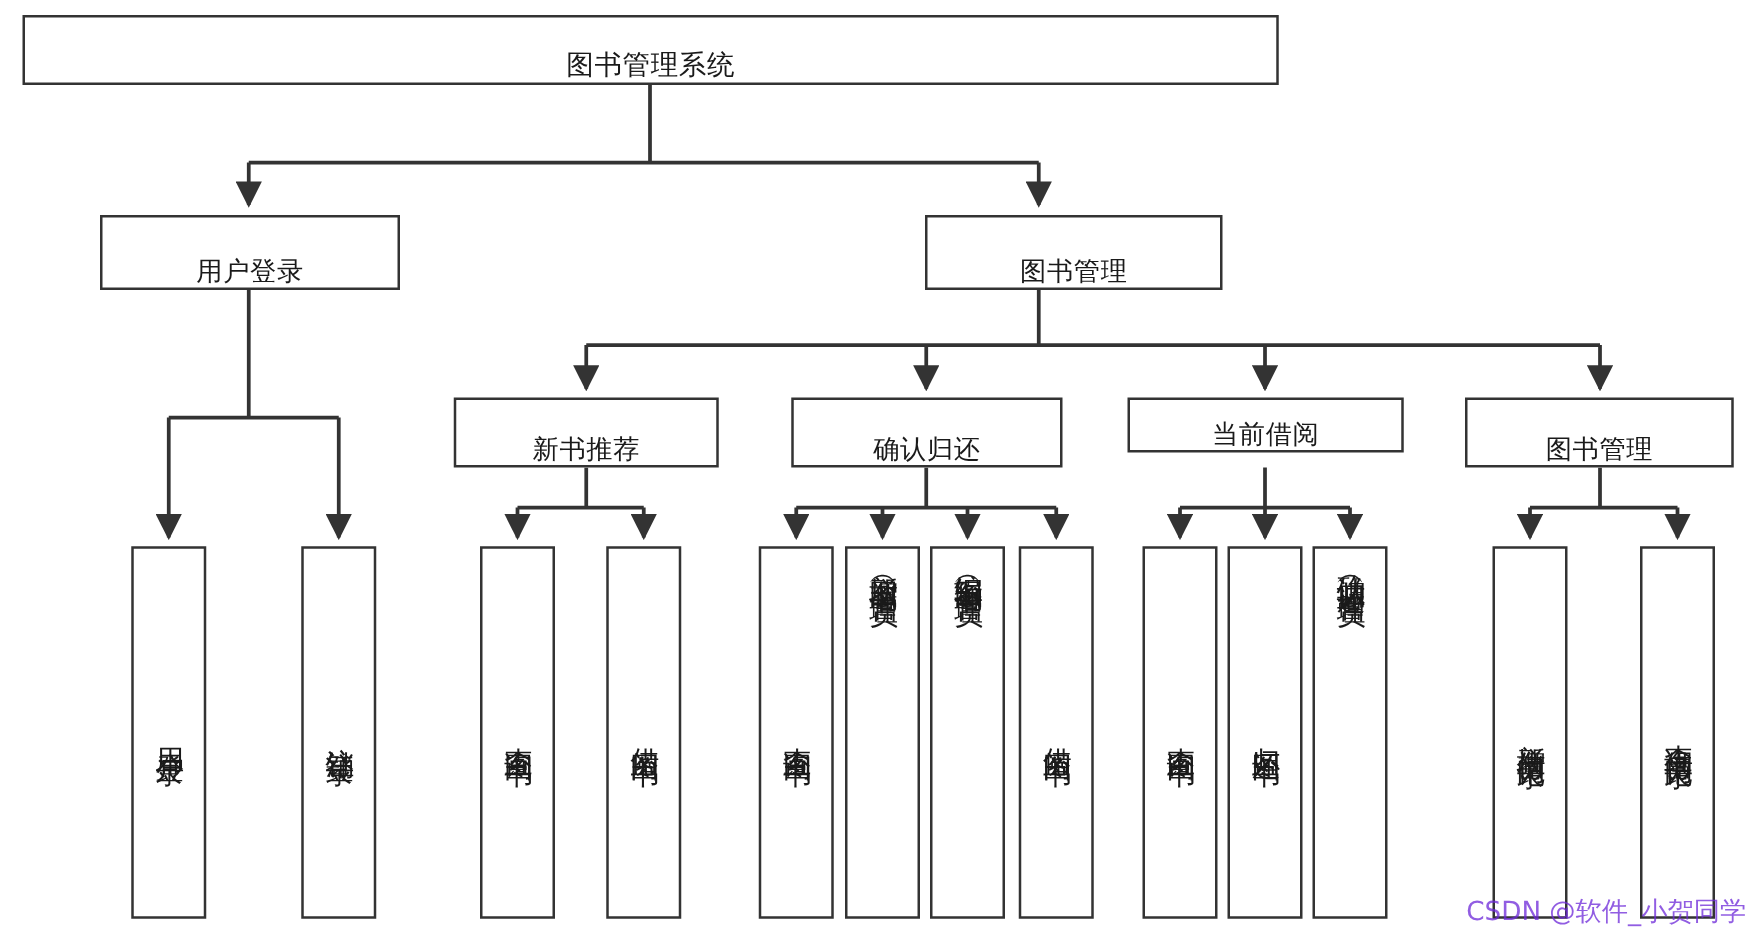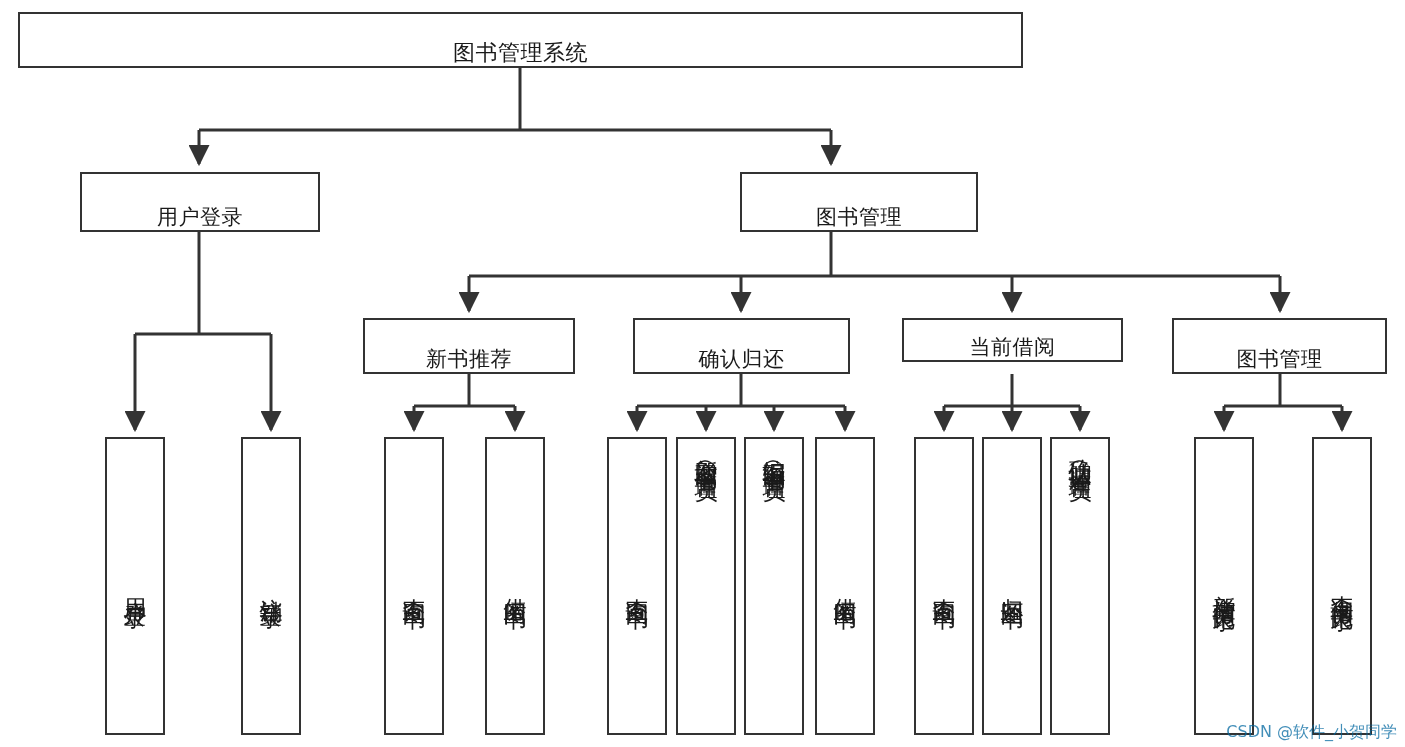--- a/index.html
+++ b/index.html
@@ -51,22 +51,22 @@
     white-space:nowrap;
     text-align:center;
   }
   .leaf-box.tall-text{align-items:flex-start;}
   .leaf-box.tall-text .leaf-label{padding-top:2px;}
 
   #watermark{
     position:absolute;
     right:8px;
     bottom:4px;
-    font-size:16px;
-    color:#0369a1;
+    font-size:21px;
+    color:#6d28d9;
     opacity:0.75;
     white-space:nowrap;
     pointer-events:none;
   }
 </style>
 </head>
 <body>
 
 <svg id="diagram" viewBox="0 0 1405 747" xmlns="http://www.w3.org/2000/svg">
   <defs>

